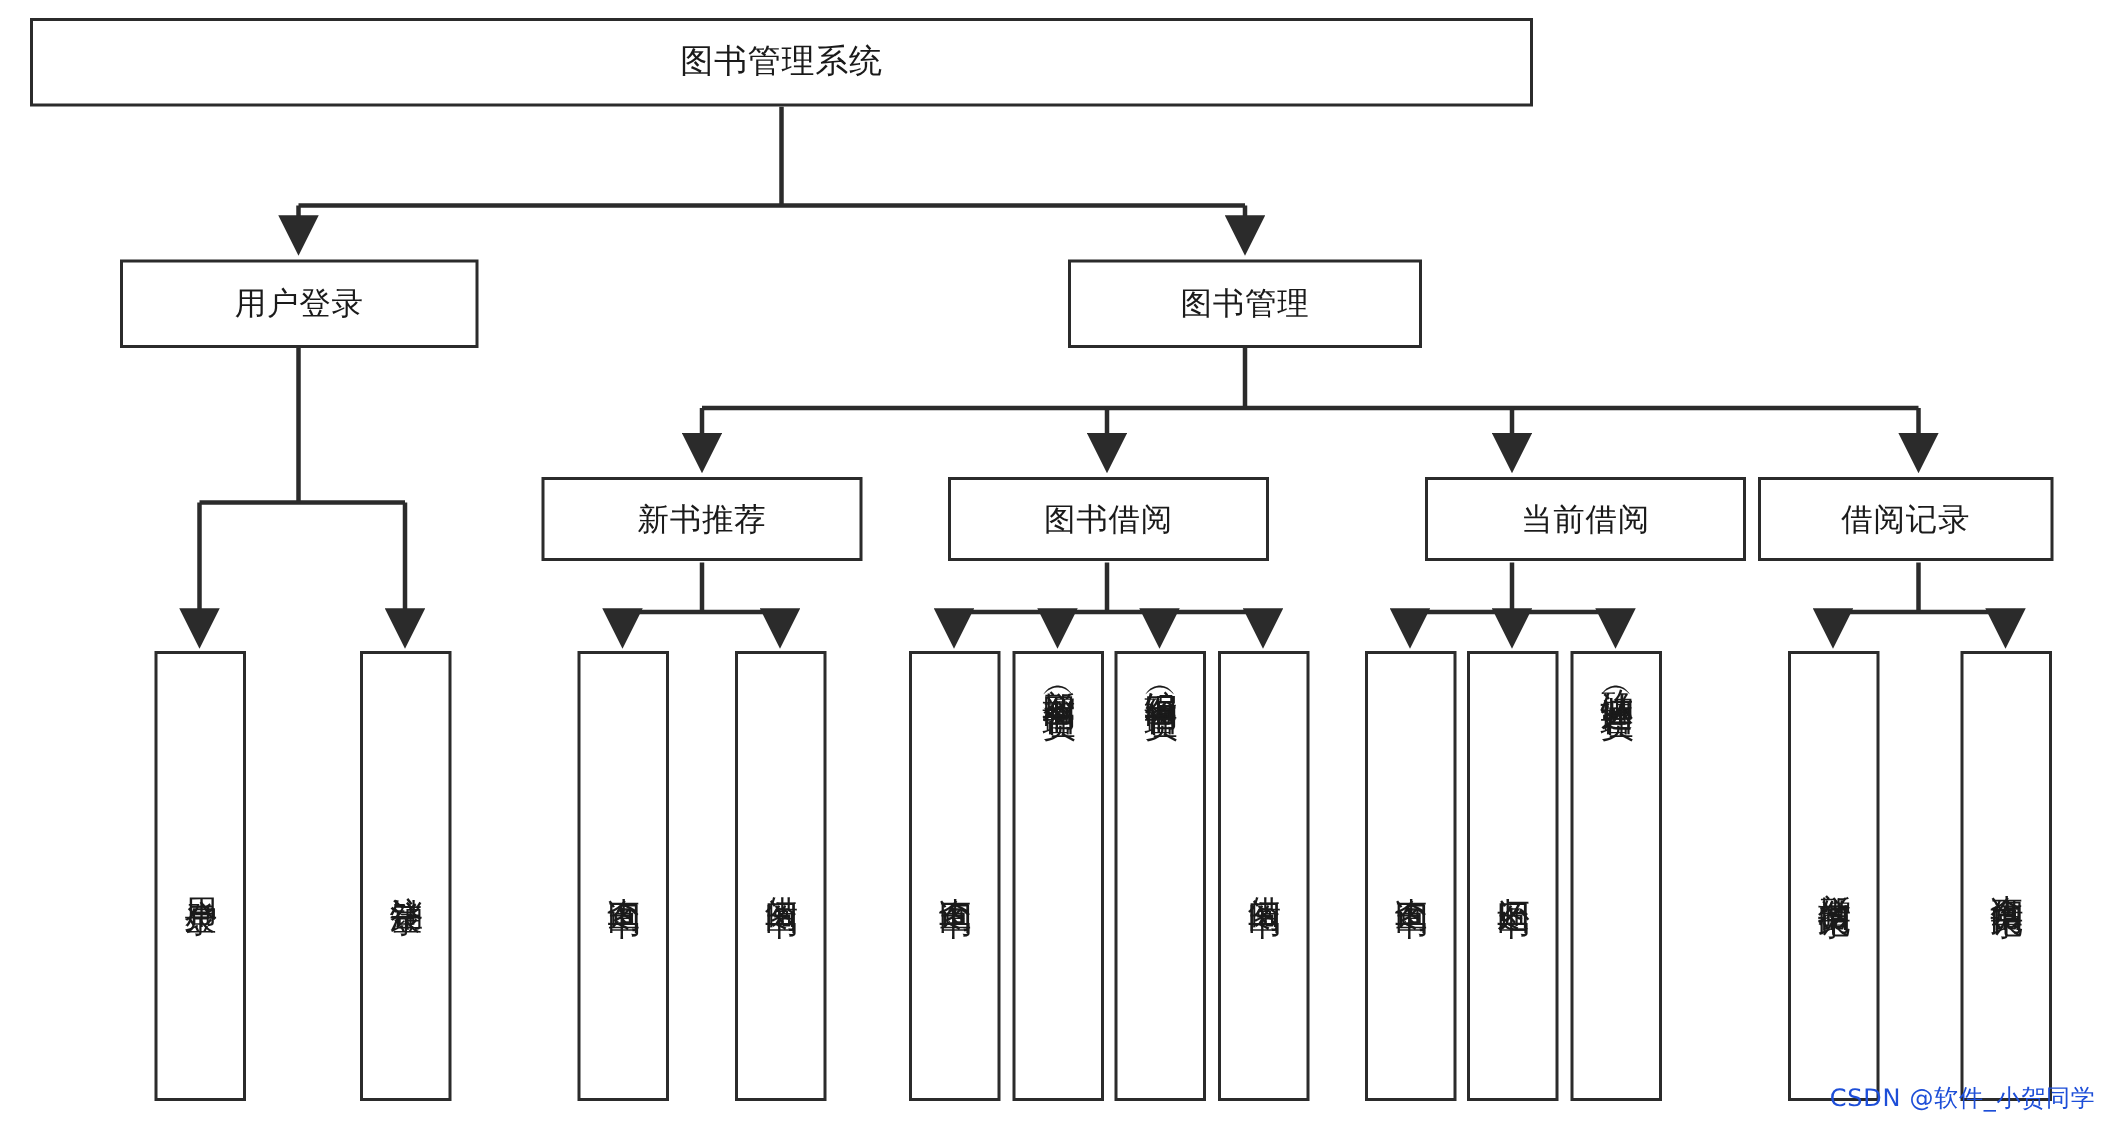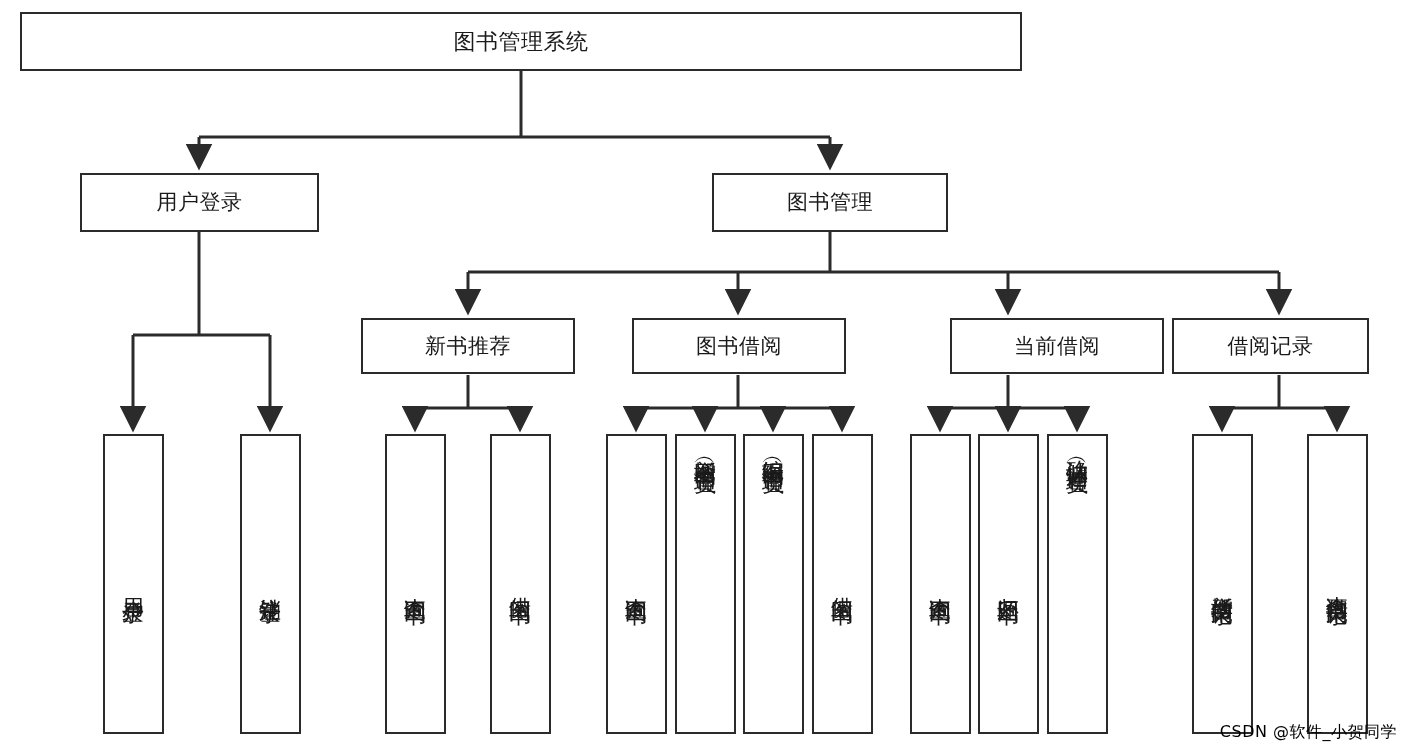--- a/index.html
+++ b/index.html
@@ -68,21 +68,21 @@
   
   .node.vert.short {
     align-items: center;
     padding-top: 0;
   }
   #watermark {
     position: absolute;
     right: 8px;
     bottom: 4px;
     font-size: 16px;
-    color: #000000;
+    color: #1d4ed8;
     letter-spacing: 0.5px;
     z-index: 3;
     white-space: nowrap;
   }
 </style>
 </head>
 <body>
 
 <div id="canvas">
 

